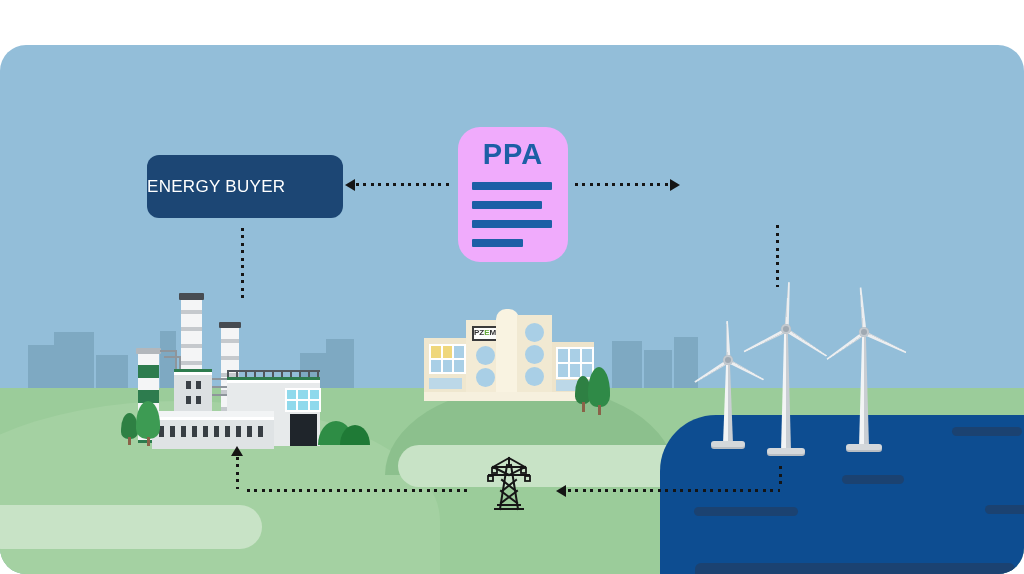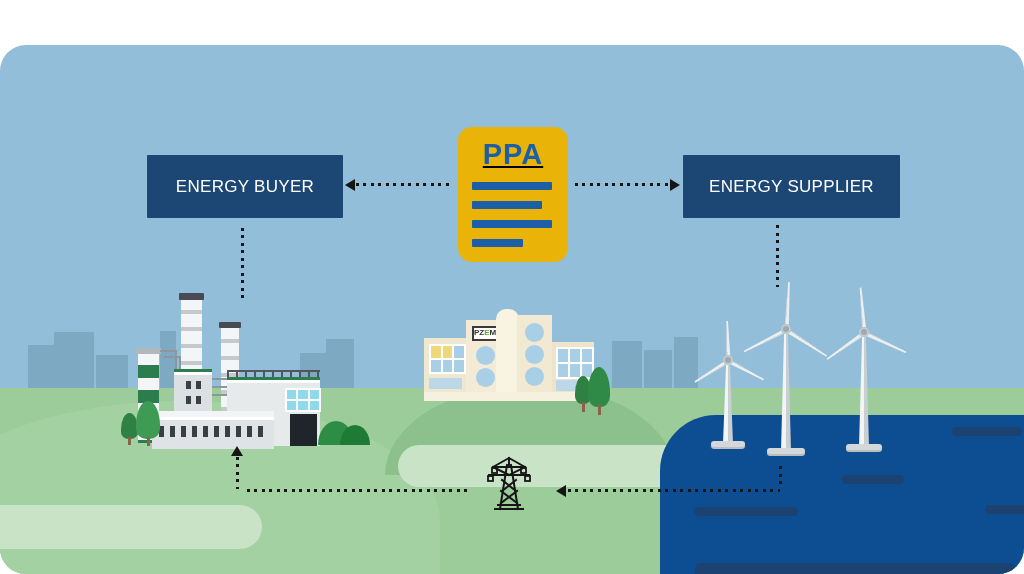--- a/index.html
+++ b/index.html
@@ -57,25 +57,25 @@
              letter-spacing:0;line-height:9px;text-align:left;color:var(--signDark,#333);}
   #pzem-sign .g{color:var(--signGreen,#63a939);}
   
   .dots-h{position:absolute;height:3px;background:repeating-linear-gradient(90deg,var(--dots,#151515) 0 3px,transparent 3px 7.5px);}
   .dots-v{position:absolute;width:3px;background:repeating-linear-gradient(180deg,var(--dots,#151515) 0 3px,transparent 3px 7.5px);}
   .arr{position:absolute;width:0;height:0;}
   .arr.left{border-top:6px solid transparent;border-bottom:6px solid transparent;border-right:10px solid var(--dots,#151515);}
   .arr.right{border-top:6px solid transparent;border-bottom:6px solid transparent;border-left:10px solid var(--dots,#151515);}
   .arr.up{border-left:6px solid transparent;border-right:6px solid transparent;border-bottom:10px solid var(--dots,#151515);}
   
-  #ppa-card{position:absolute;left:458px;top:82px;width:110px;height:135px;background:#eab308;border-radius:14px;text-decoration:underline;}
+  #ppa-card{position:absolute;left:458px;top:82px;width:110px;height:135px;background:#f0abfc;border-radius:22px;}
   #ppa-title{margin-top:11px;text-align:center;font-size:29px;font-weight:700;letter-spacing:1px;color:var(--blue,#1d5fa6);}
   .doc-line{height:8px;border-radius:1px;background:var(--blue,#1d5fa6);margin:11px 0 0 14px;}
-  .node{position:absolute;height:63px;background:var(--navy,#1c4674);border-radius:1px;color:#fff;
-        display:flex;align-items:center;justify-content:center;font-size:17px;letter-spacing:.3px;}
+  .node{position:absolute;height:63px;background:var(--navy,#1c4674);border-radius:12px;color:#fff;
+        display:flex;align-items:center;font-size:17px;letter-spacing:.3px;}
 </style>
 </head>
 <body>
 
 <div id="stage">
   <div id="scene">
 
     <div class="sky-b" style="left:28px;top:300px;width:34px;height:60px"></div>
     <div class="sky-b" style="left:54px;top:287px;width:40px;height:75px"></div>
     <div class="sky-b" style="left:96px;top:310px;width:32px;height:50px"></div>
@@ -235,18 +235,15 @@
       <div id="ppa-title">PPA</div>
       <div class="doc-line" style="width:80px"></div>
       <div class="doc-line" style="width:70px"></div>
       <div class="doc-line" style="width:80px"></div>
       <div class="doc-line" style="width:51px"></div>
     </div>
 
     <div class="node" style="left:147px;top:110px;width:196px">
       <span>ENERGY BUYER</span>
     </div>
-    <div class="node" style="left:683px;top:110px;width:217px">
-      <span>ENERGY SUPPLIER</span>
-    </div>
 
   </div>
 </div>
 
 </body></html>

